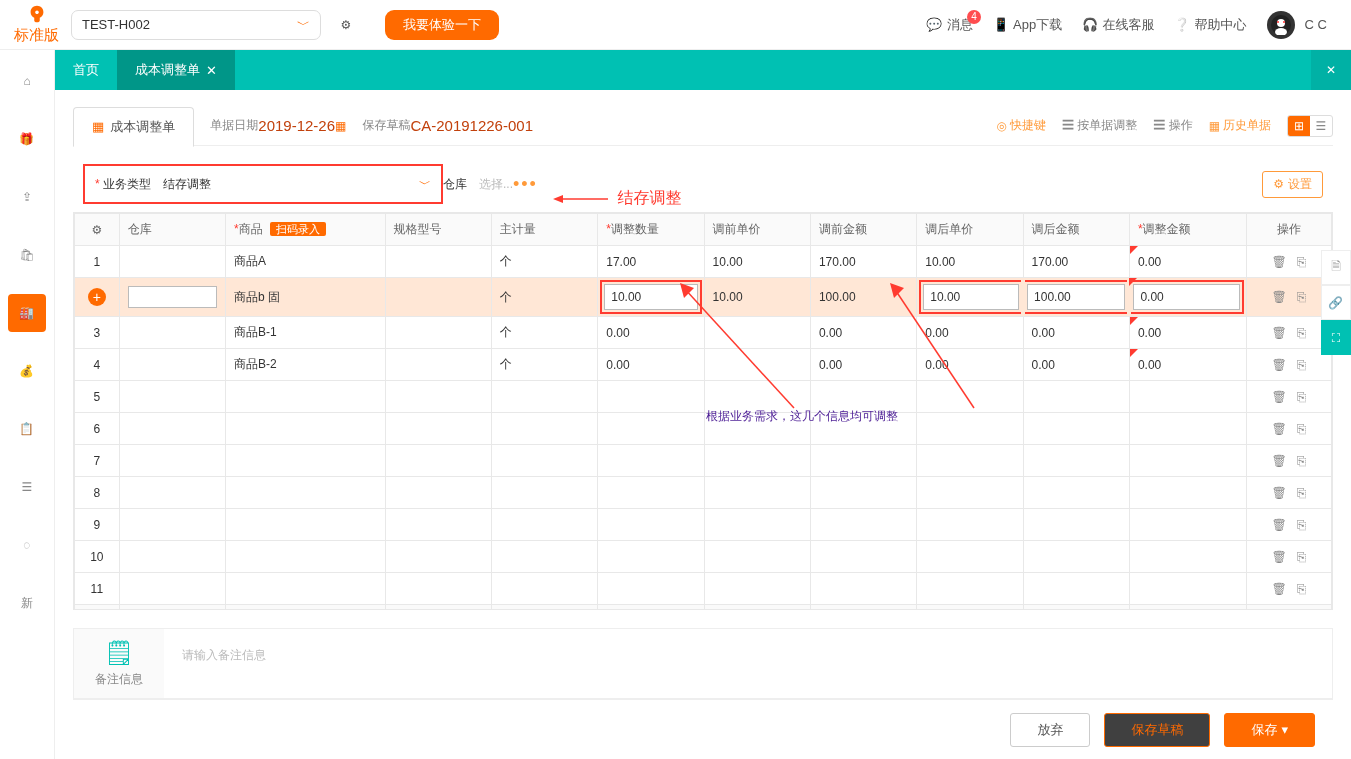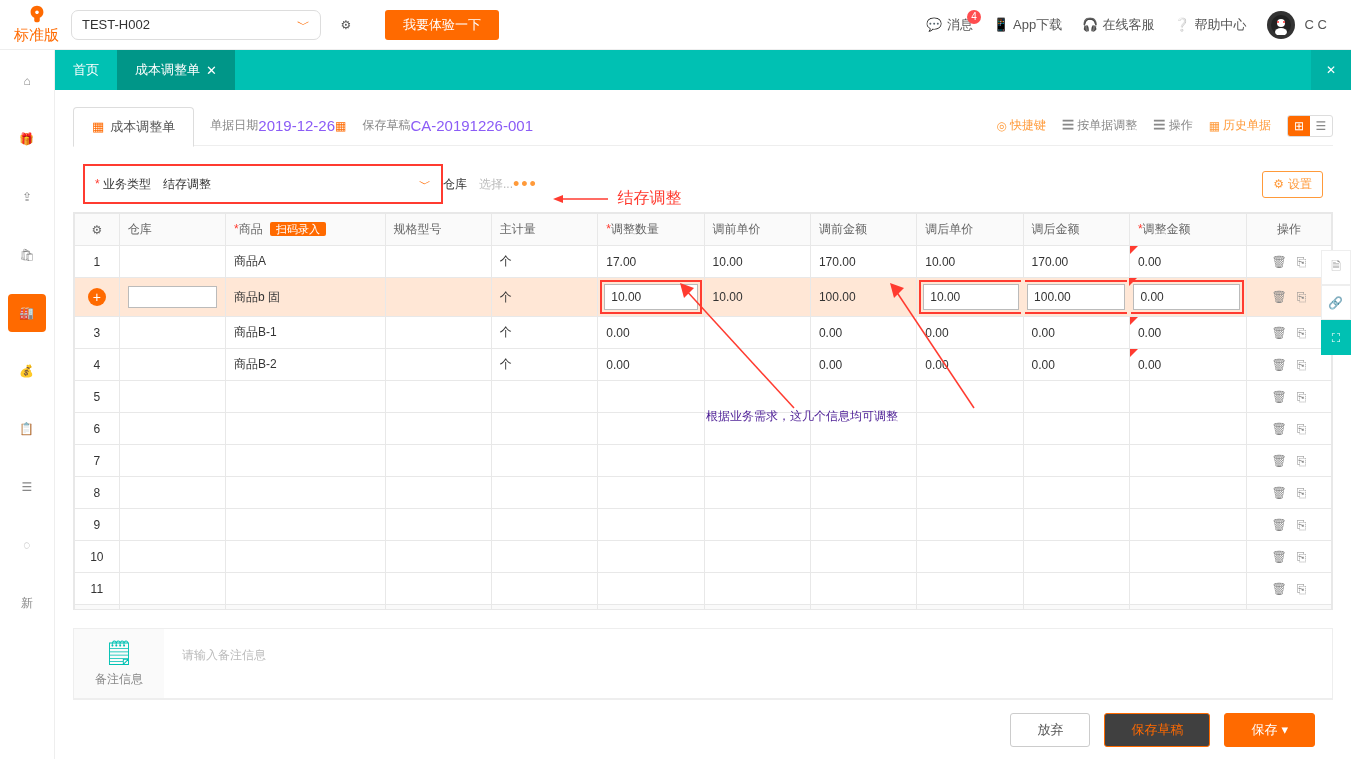--- a/index.html
+++ b/index.html
@@ -7,21 +7,21 @@
 
 .app { display: flex; flex-direction: column; height: 759px; width: 1351px; }
 
 
 .topbar { height: 50px; display: flex; align-items: center; padding: 0 14px; border-bottom: 1px solid #eee; }
 .logo { width: 45px; display: flex; flex-direction: column; align-items: center; color: #ff6a00; font-size: 15px; }
 .logo svg { width: 22px; height: 22px; }
 .org-select { margin-left: 12px; width: 250px; height: 30px; border: 1px solid #ddd; border-radius: 7px; display: flex; align-items: center; padding: 0 10px; justify-content: space-between; color: #333; font-size: 13px; }
 .chev { color: #ff6a00; }
 .gear-btn { width: 30px; height: 30px; display: flex; align-items: center; justify-content: center; margin-left: 10px; color: #555; }
-.trial-btn { margin-left: 24px; background: #ff6a00; color: #fff; border: none; height: 30px; padding: 0 18px; border-radius: 3px; font-size: 13px; }
+.trial-btn { margin-left: 24px; background: #ff6a00; color: #fff; border: none; height: 30px; padding: 0 18px; border-radius: 9px; font-size: 13px; }
 .top-spacer { flex: 1; }
 .top-item { display: flex; align-items: center; margin: 0 10px; color: #555; font-size: 13px; gap: 4px; position: relative; }
 .badge { position: absolute; top: -6px; right: -8px; background: #ff4d4f; color: #fff; border-radius: 50%; width: 14px; height: 14px; font-size: 10px; display: flex; align-items: center; justify-content: center; }
 .avatar { width: 28px; height: 28px; border-radius: 50%; background: #333; display: flex; align-items: center; justify-content: center; margin-right: 6px; }
 
 
 .main { flex: 1; display: flex; min-height: 0; }
 .left-rail { width: 55px; background: #fff; border-right: 1px solid #eee; display: flex; flex-direction: column; align-items: center; padding-top: 12px; gap: 20px; }
 .rail-item { width: 38px; height: 38px; display: flex; align-items: center; justify-content: center; color: #888; border-radius: 4px; }
 .rail-item.active { background: #ff6a00; color: #fff; }
@@ -32,21 +32,21 @@
 .tab.dark { background: #009688; }
 .tab-close-right { margin-left: auto; width: 40px; height: 40px; display: flex; align-items: center; justify-content: center; color: #fff; background: rgba(0,0,0,.08); }
 
 .page { flex: 1; padding: 16px 18px 0 18px; display: flex; flex-direction: column; min-height: 0; background: #fff; }
 
 
 .page-head { display: flex; align-items: center; border-bottom: 1px solid #eee; height: 40px; }
 .page-tab { height: 40px; border: 1px solid #ddd; border-bottom: 1px solid #fff; border-radius: 4px 4px 0 0; padding: 0 18px; display: flex; align-items: center; gap: 6px; color: #555; font-size: 13px; position: relative; top: 1px; background: #fff; }
 .page-tab .ic { color: #ff6a00; }
 .meta { margin-left: 16px; color: #888; display: flex; align-items: center; }
-.meta .val { color: #8b5cf6; font-size: 15px; }
+.meta .val { color: #c2410c; font-size: 15px; }
 .meta .cal { color: #ff6a00; }
 .head-right { margin-left: auto; display: flex; align-items: center; gap: 16px; color: #888; font-size: 12px; }
 .head-right .o { color: #ff9a3a; display: flex; align-items: center; gap: 3px; }
 .view-toggle { display: flex; border: 1px solid #ddd; border-radius: 3px; overflow: hidden; }
 .view-toggle span { width: 22px; height: 20px; display: flex; align-items: center; justify-content: center; }
 .view-toggle .on { background: #ff6a00; color: #fff; }
 
 
 .filter-row { display: flex; align-items: center; padding: 18px 10px 8px 10px; position: relative; }
 .biz-box { border: 2px solid #ff3b30; padding: 6px 10px; width: 360px; display: flex; align-items: center; gap: 12px; height: 40px; }

